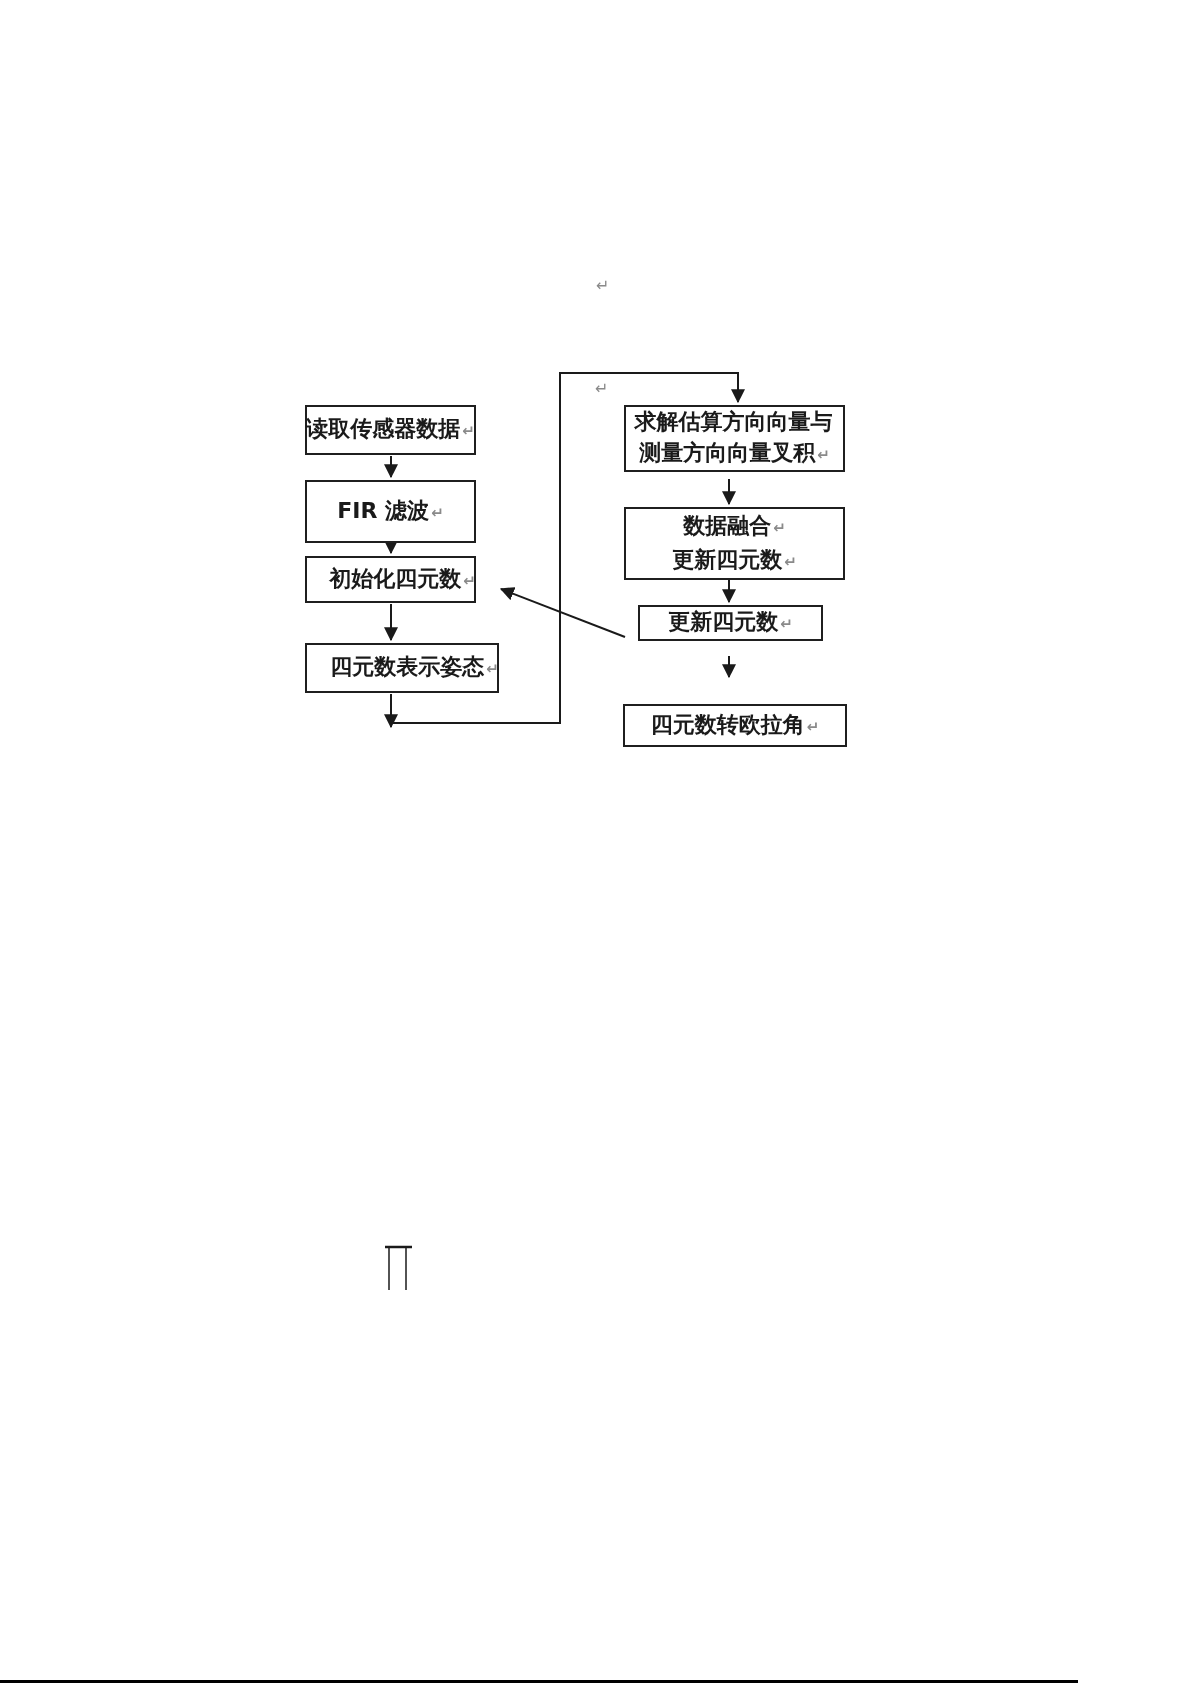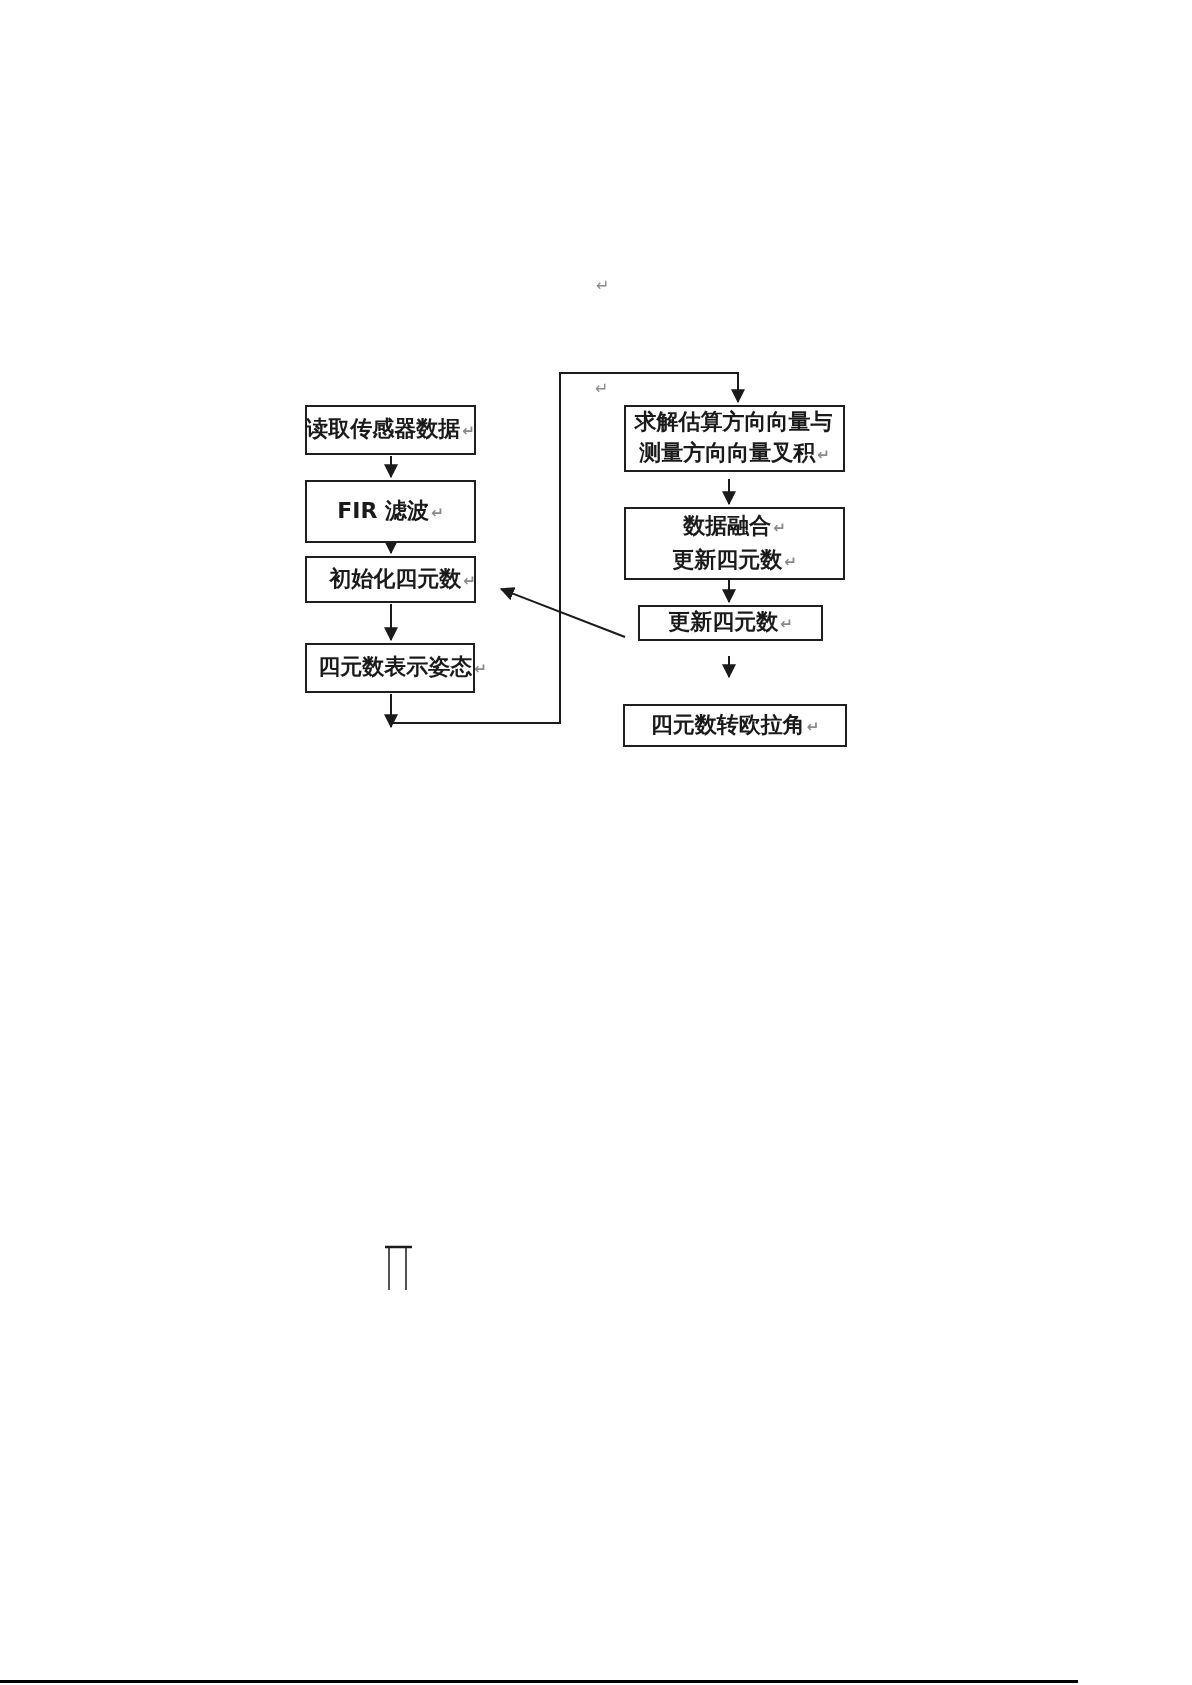--- a/index.html
+++ b/index.html
@@ -43,21 +43,21 @@
   .float-mark {
     position: absolute;
     color: #8a8a8a;
     font-size: 16px;
     line-height: 16px;
   }
   
   #box-l1 { left: 305px; top: 405px; width: 171px; height: 50px; }
   #box-l2 { left: 305px; top: 480px; width: 171px; height: 63px; }
   #box-l3 { left: 305px; top: 556px; width: 171px; height: 47px; padding-left: 24px; }
-  #box-l4 { left: 305px; top: 643px; width: 170px; height: 50px; padding-left: 25px; }
+  #box-l4 { left: 305px; top: 643px; width: 194px; height: 50px; padding-left: 25px; }
   
   #box-r1 { left: 624px; top: 405px; width: 221px; height: 67px; }
   #box-r2 { left: 624px; top: 507px; width: 221px; height: 73px; }
   #box-r3 { left: 638px; top: 605px; width: 185px; height: 36px; }
   #box-r4 { left: 623px; top: 680px; width: 224px; height: 43px; margin-top: 24px; }
   
   #float-mark-1 { left: 596px; top: 278px; }
   #float-mark-2 { left: 595px; top: 381px; }
 </style>
 </head>

